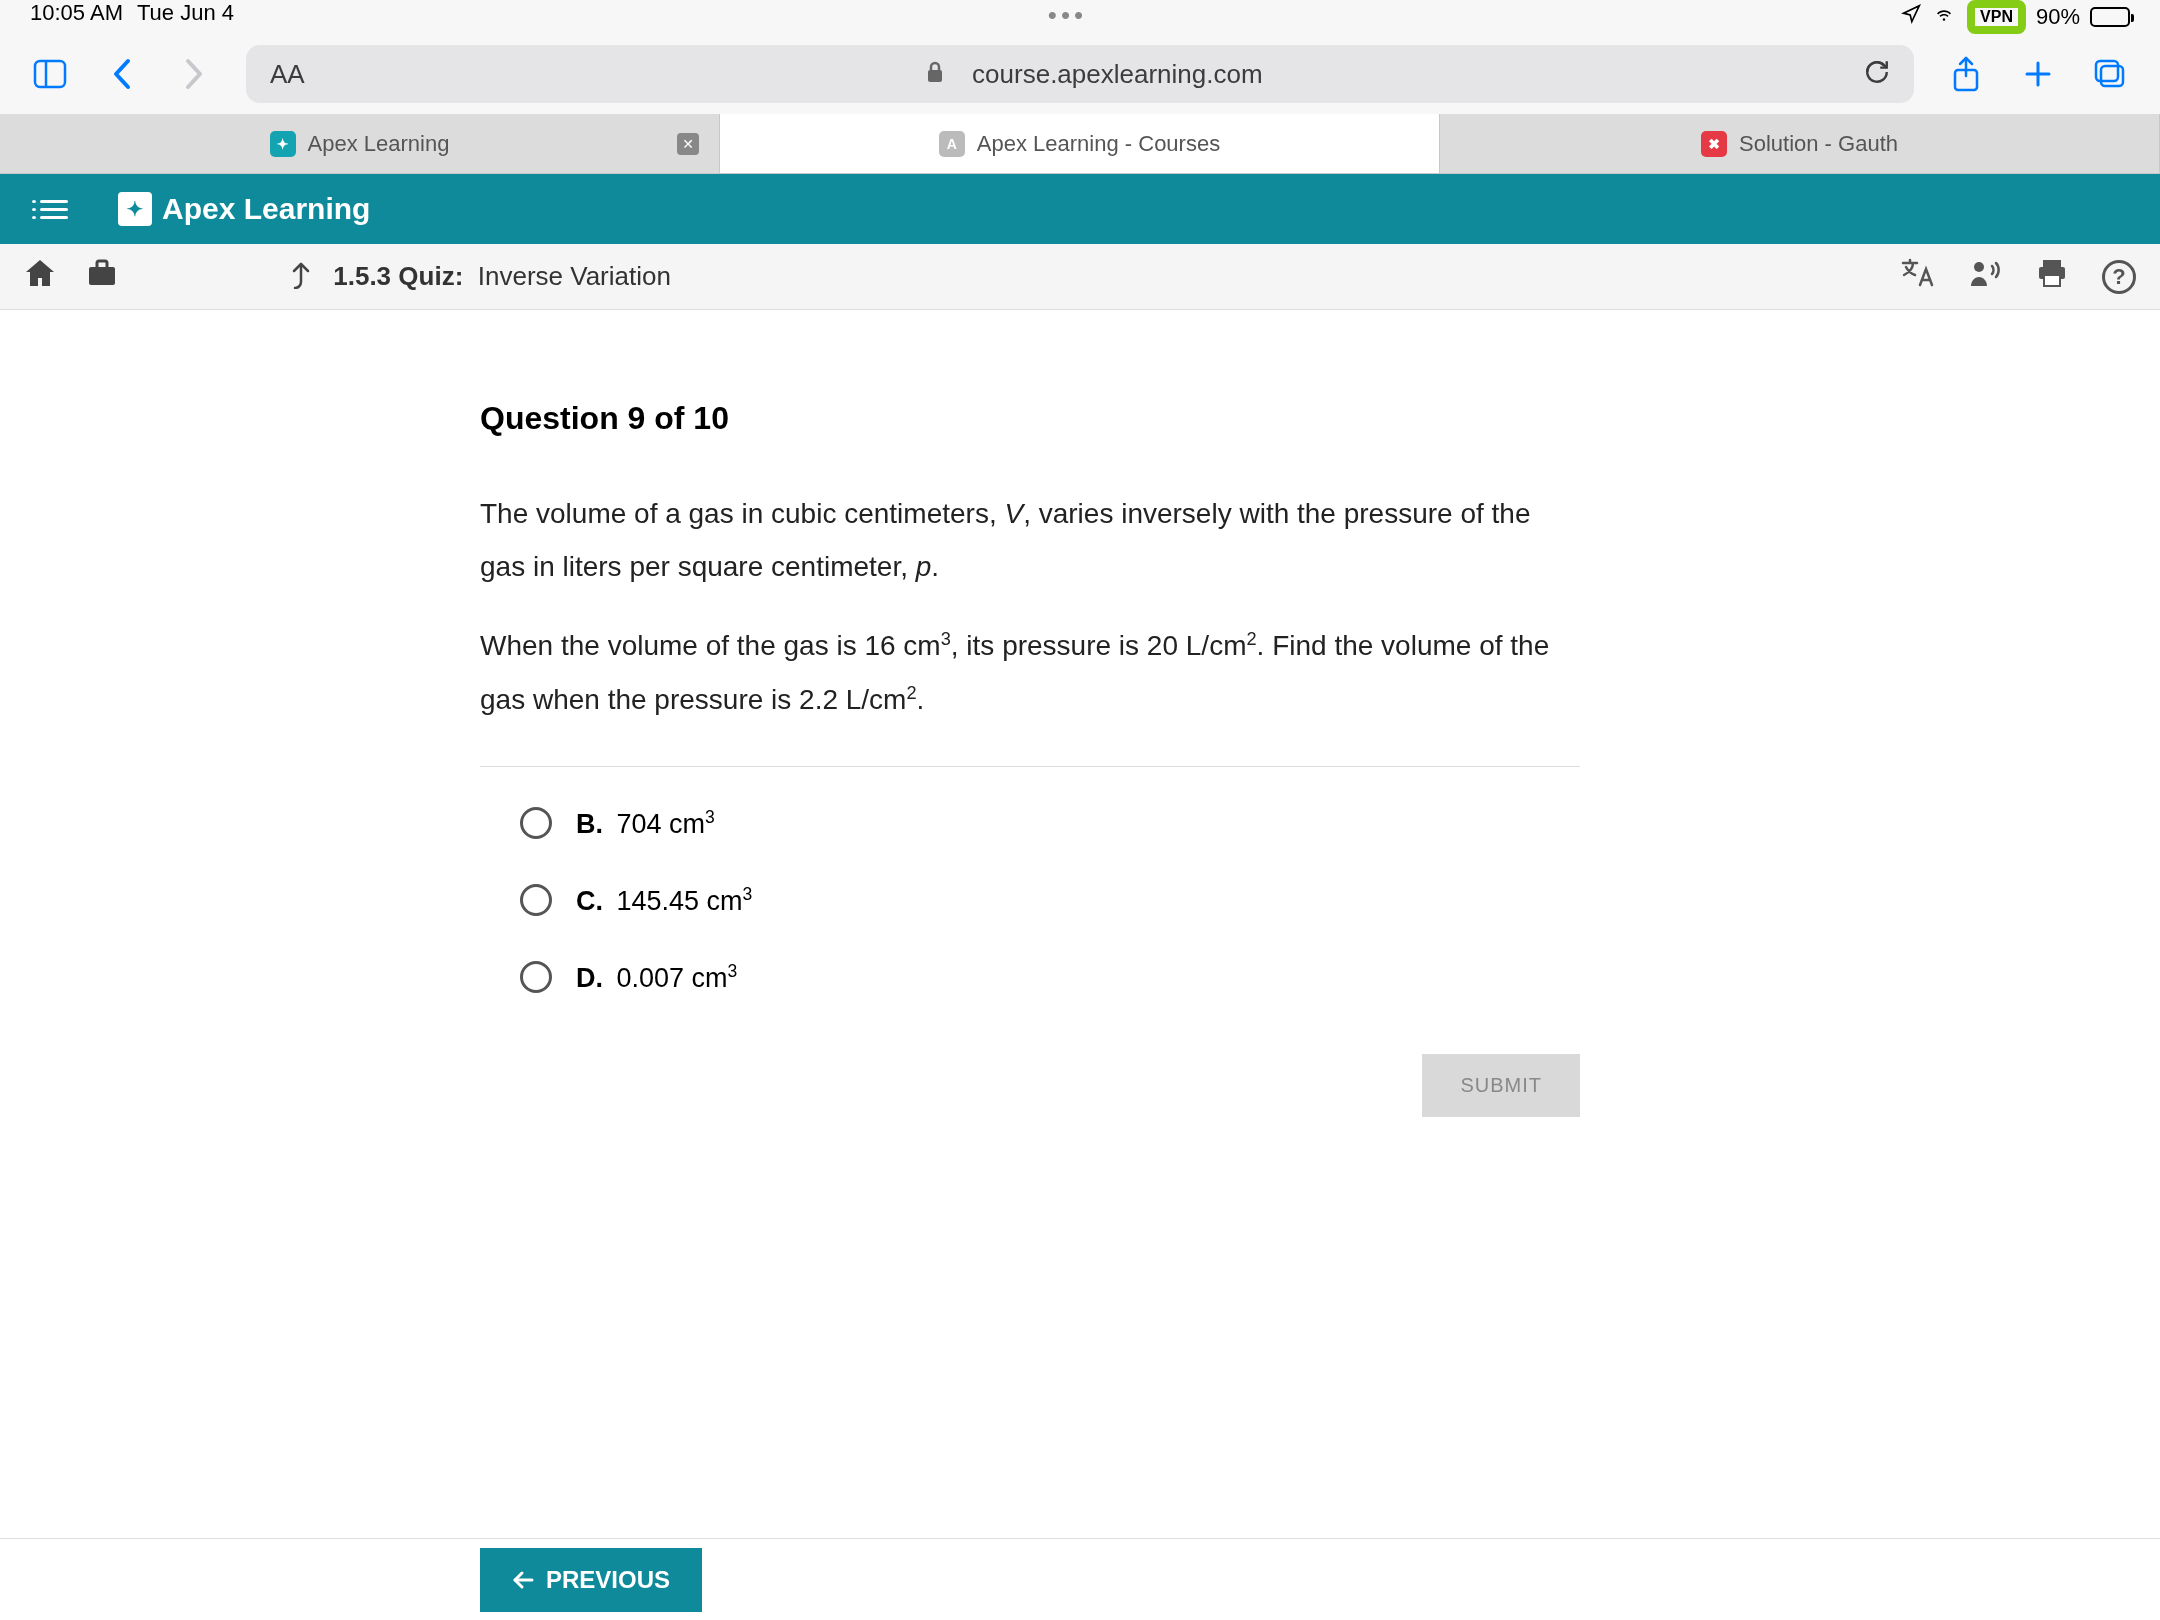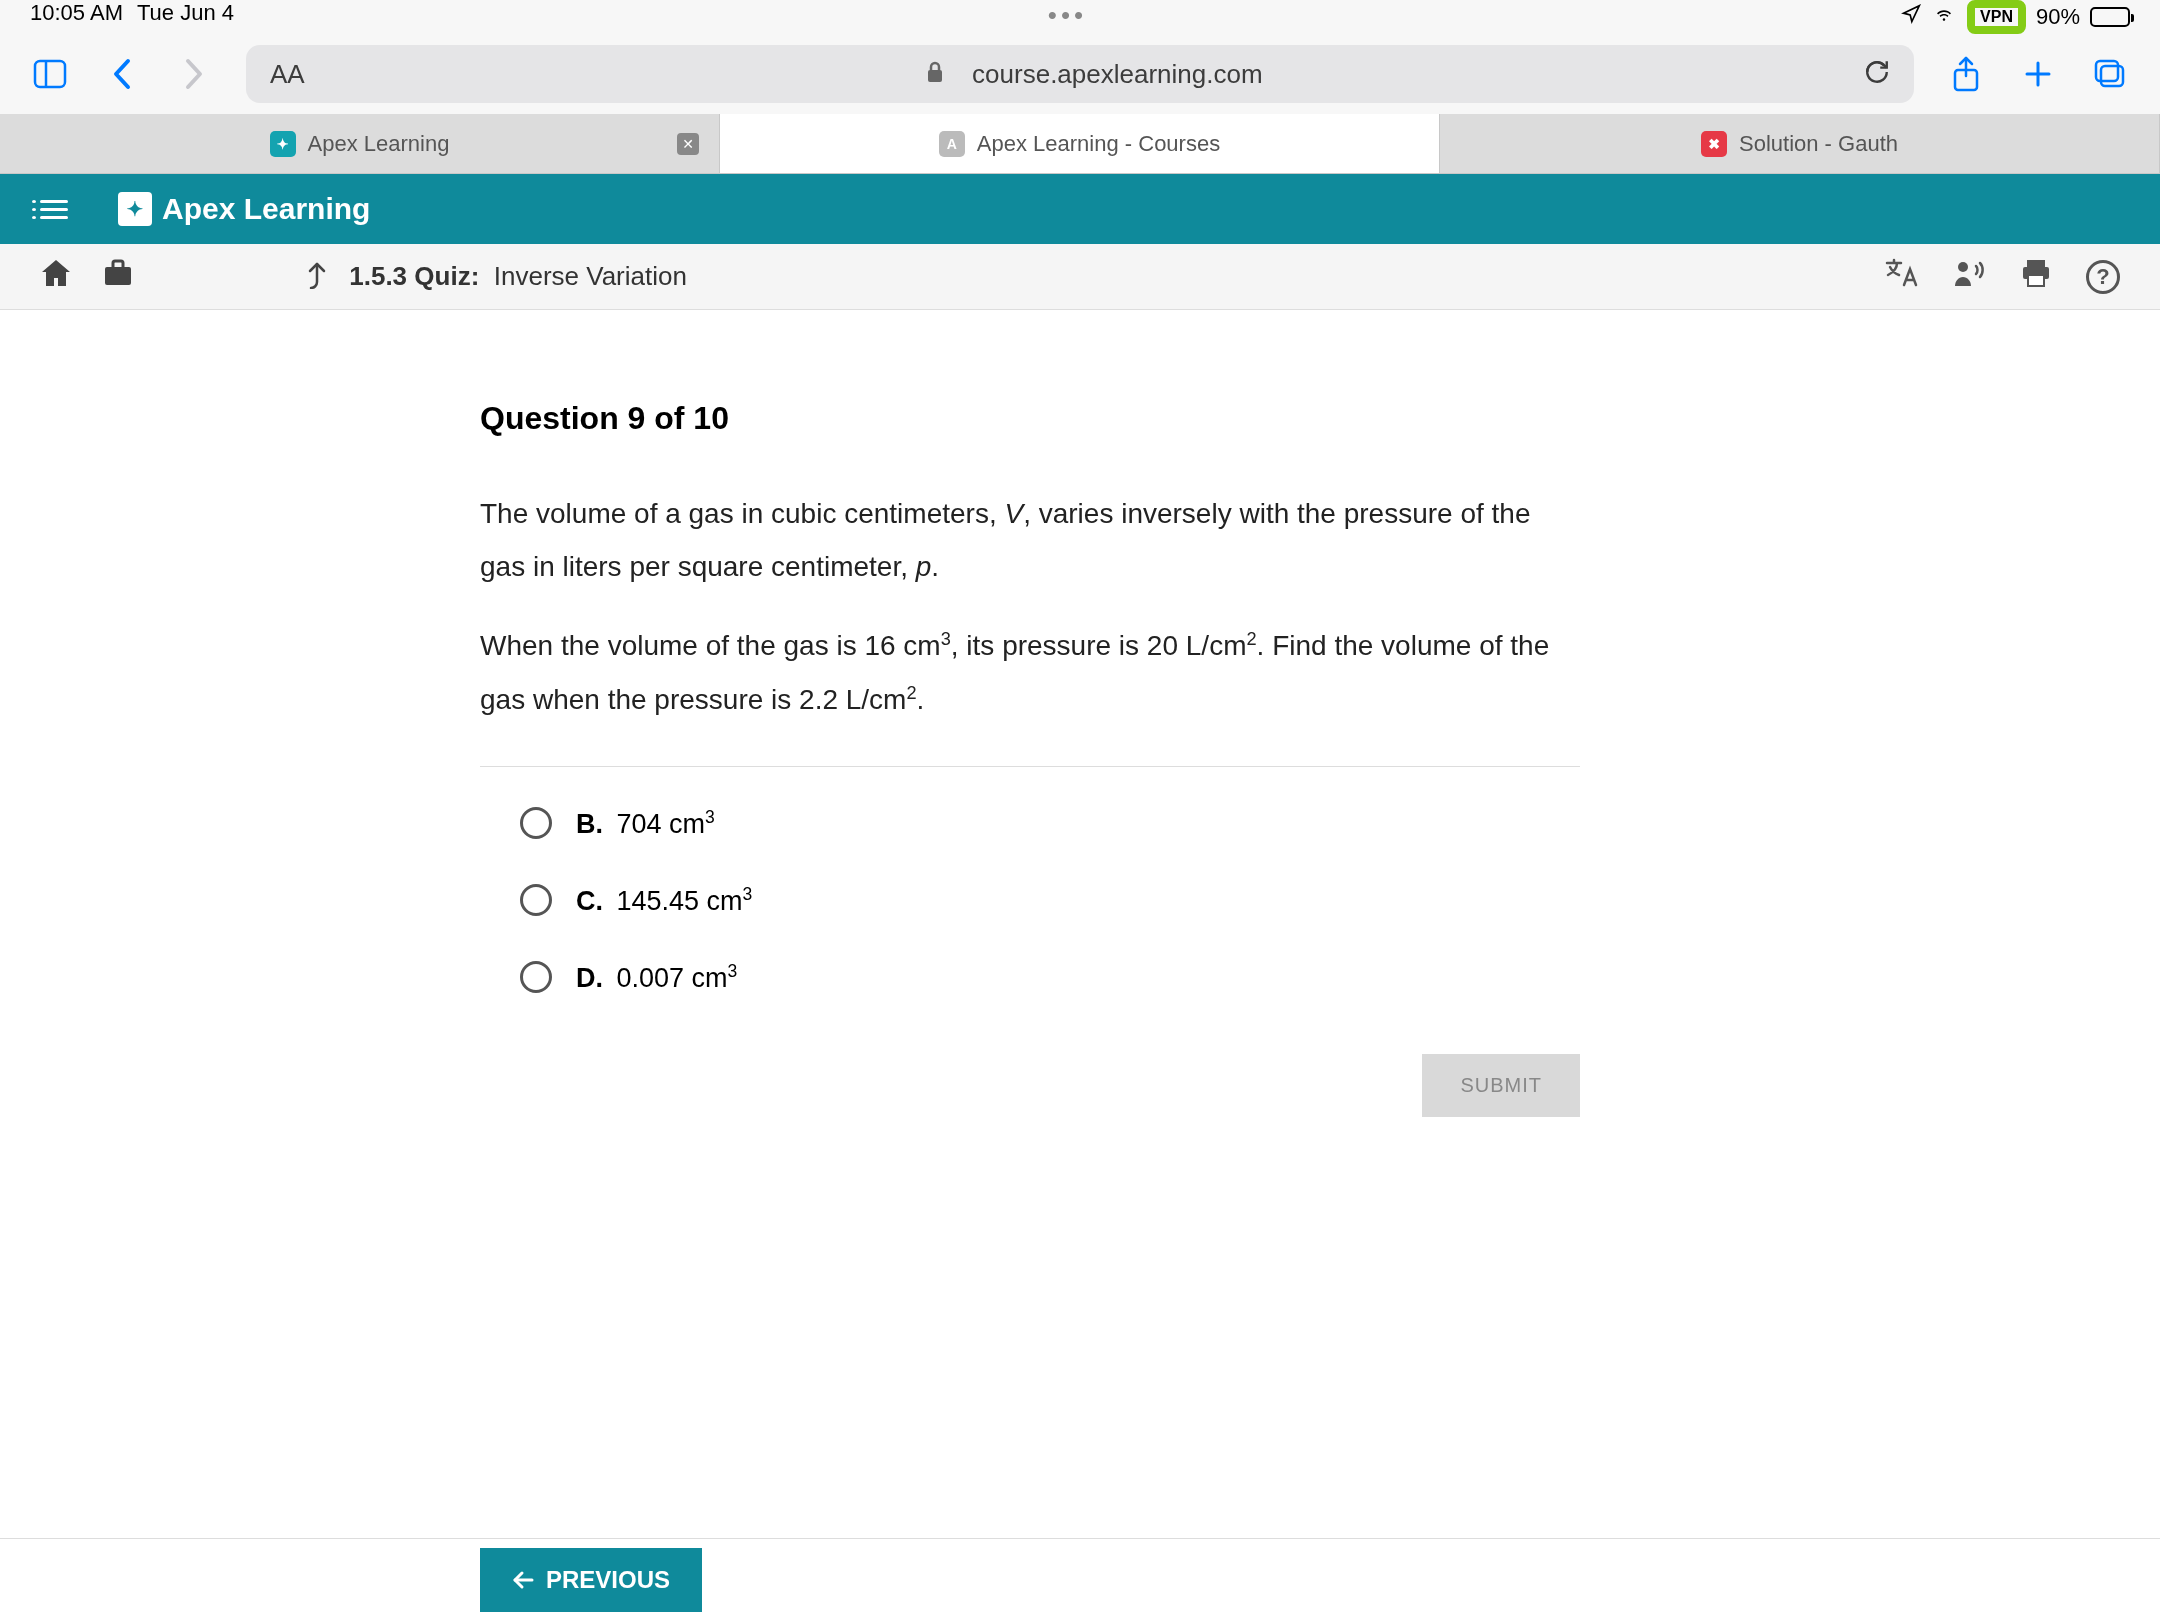--- a/index.html
+++ b/index.html
@@ -38,21 +38,21 @@
 
 .apex-header { height: 70px; background: #0f8a9b; color: #fff; display: flex; align-items: center; padding: 0 40px; }
 .hamburger { display: flex; flex-direction: column; gap: 5px; margin-right: 50px; }
 .hamburger span { width: 28px; height: 3px; background: #fff; border-radius: 2px; position: relative; }
 .hamburger span::before { content: ''; position: absolute; left: -8px; top: 0; width: 4px; height: 3px; background: #fff; border-radius: 50%; }
 .course-title { font-size: 30px; font-weight: 500; flex: 1; }
 .brand { font-size: 30px; font-weight: 600; display: flex; align-items: center; gap: 10px; }
 .brand-icon { width: 34px; height: 34px; background: #fff; border-radius: 4px; display: inline-flex; align-items: center; justify-content: center; color: #0f8a9b; font-size: 20px; }
 
 
-.sub-bar { height: 66px; background: #f5f5f5; border-bottom: 1px solid #ddd; display: flex; align-items: center; padding: 0 40px; gap: 30px; }
+.sub-bar { height: 66px; background: #f5f5f5; border-bottom: 1px solid #ddd; display: flex; align-items: center; padding: 0 24px; gap: 30px; }
 .sub-bar .ico { color: #444; font-size: 30px; }
 .quiz-label { font-size: 26px; color: #333; margin-left: 140px; }
 .quiz-label b { font-weight: 700; }
 .sub-right { margin-left: auto; display: flex; gap: 34px; align-items: center; color: #555; }
 .sub-right .ico { color: #555; }
 .help-circle { width: 34px; height: 34px; border: 3px solid #555; border-radius: 50%; display: flex; align-items: center; justify-content: center; font-size: 22px; font-weight: bold; color: #555; }
 
 
 .content { padding: 90px 0 0 480px; }
 .qtitle { font-size: 32px; font-weight: 700; margin-bottom: 50px; }

